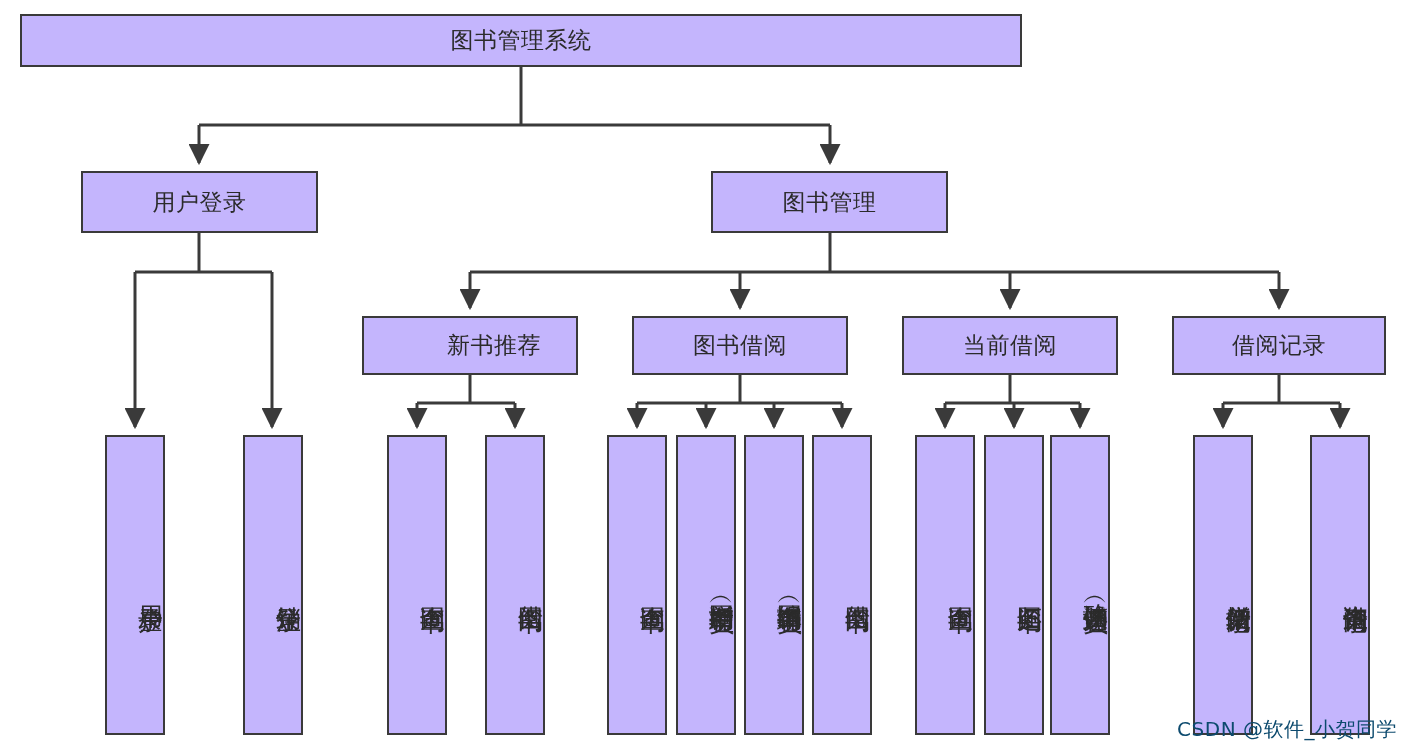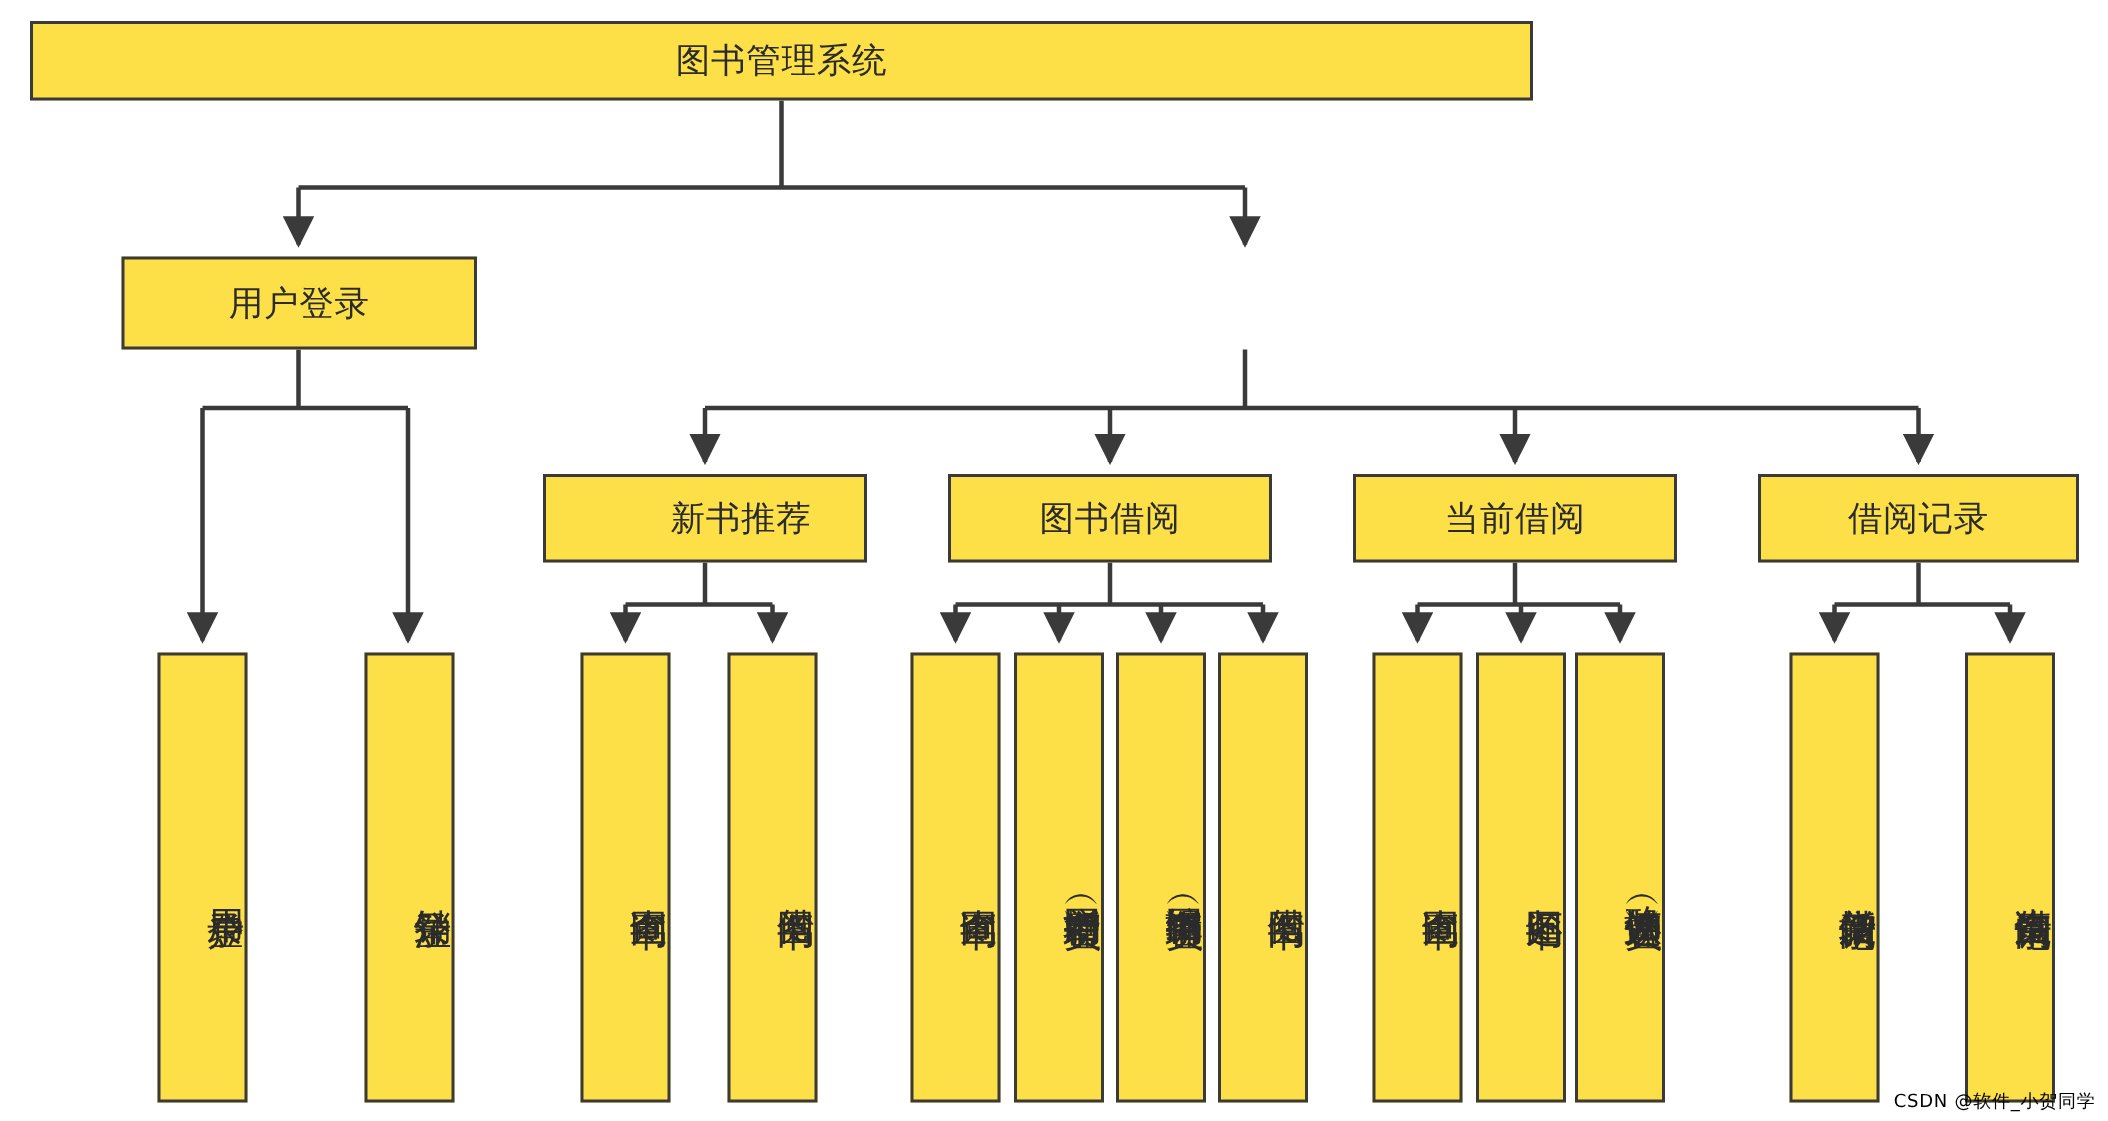--- a/index.html
+++ b/index.html
@@ -14,21 +14,21 @@
     position: relative;
     width: 1405px;
     height: 747px;
     background: #ffffff;
     overflow: hidden;
   }
   .node {
     position: absolute;
     box-sizing: border-box;
     border: 2.5px solid #3a3a3a;
-    background: #fde047;
+    background: #c4b5fd;
     display: flex;
     align-items: center;
     justify-content: center;
     color: #2b2b2b;
   }
   .node.horiz {
     font-size: 23px;
     letter-spacing: 0.5px;
   }
   .node.vert {
@@ -52,22 +52,22 @@
     left: 0;
     top: 0;
     width: 1405px;
     height: 747px;
     pointer-events: none;
   }
   #watermark {
     position: absolute;
     right: 8px;
     bottom: 4px;
-    font-size: 12px;
-    color: #000000;
+    font-size: 20px;
+    color: #0c4a6e;
     letter-spacing: 0.5px;
     white-space: nowrap;
   }
 </style>
 </head>
 <body>
 
 <div id="diagram-root">
 
   <svg id="edges" viewBox="0 0 1405 747">
@@ -121,20 +121,23 @@
     </g>
   </svg>
 
   <div class="node horiz" style="left:20px; top:14px; width:1002px; height:53px;">
     <span>图书管理系统</span>
   </div>
 
   <div class="node horiz" style="left:81px; top:171px; width:237px; height:62px;">
     <span>用户登录</span>
   </div>
+  <div class="node horiz" style="left:711px; top:171px; width:237px; height:62px;">
+    <span>图书管理</span>
+  </div>
 
   <div class="node horiz" style="left:362px; top:316px; width:216px; height:59px;padding-left:48px;">
     <span>新书推荐</span>
   </div>
   <div class="node horiz" style="left:632px; top:316px; width:216px; height:59px;">
     <span>图书借阅</span>
   </div>
   <div class="node horiz" style="left:1172px; top:316px; width:214px; height:59px;">
     <span>借阅记录</span>
   </div>

